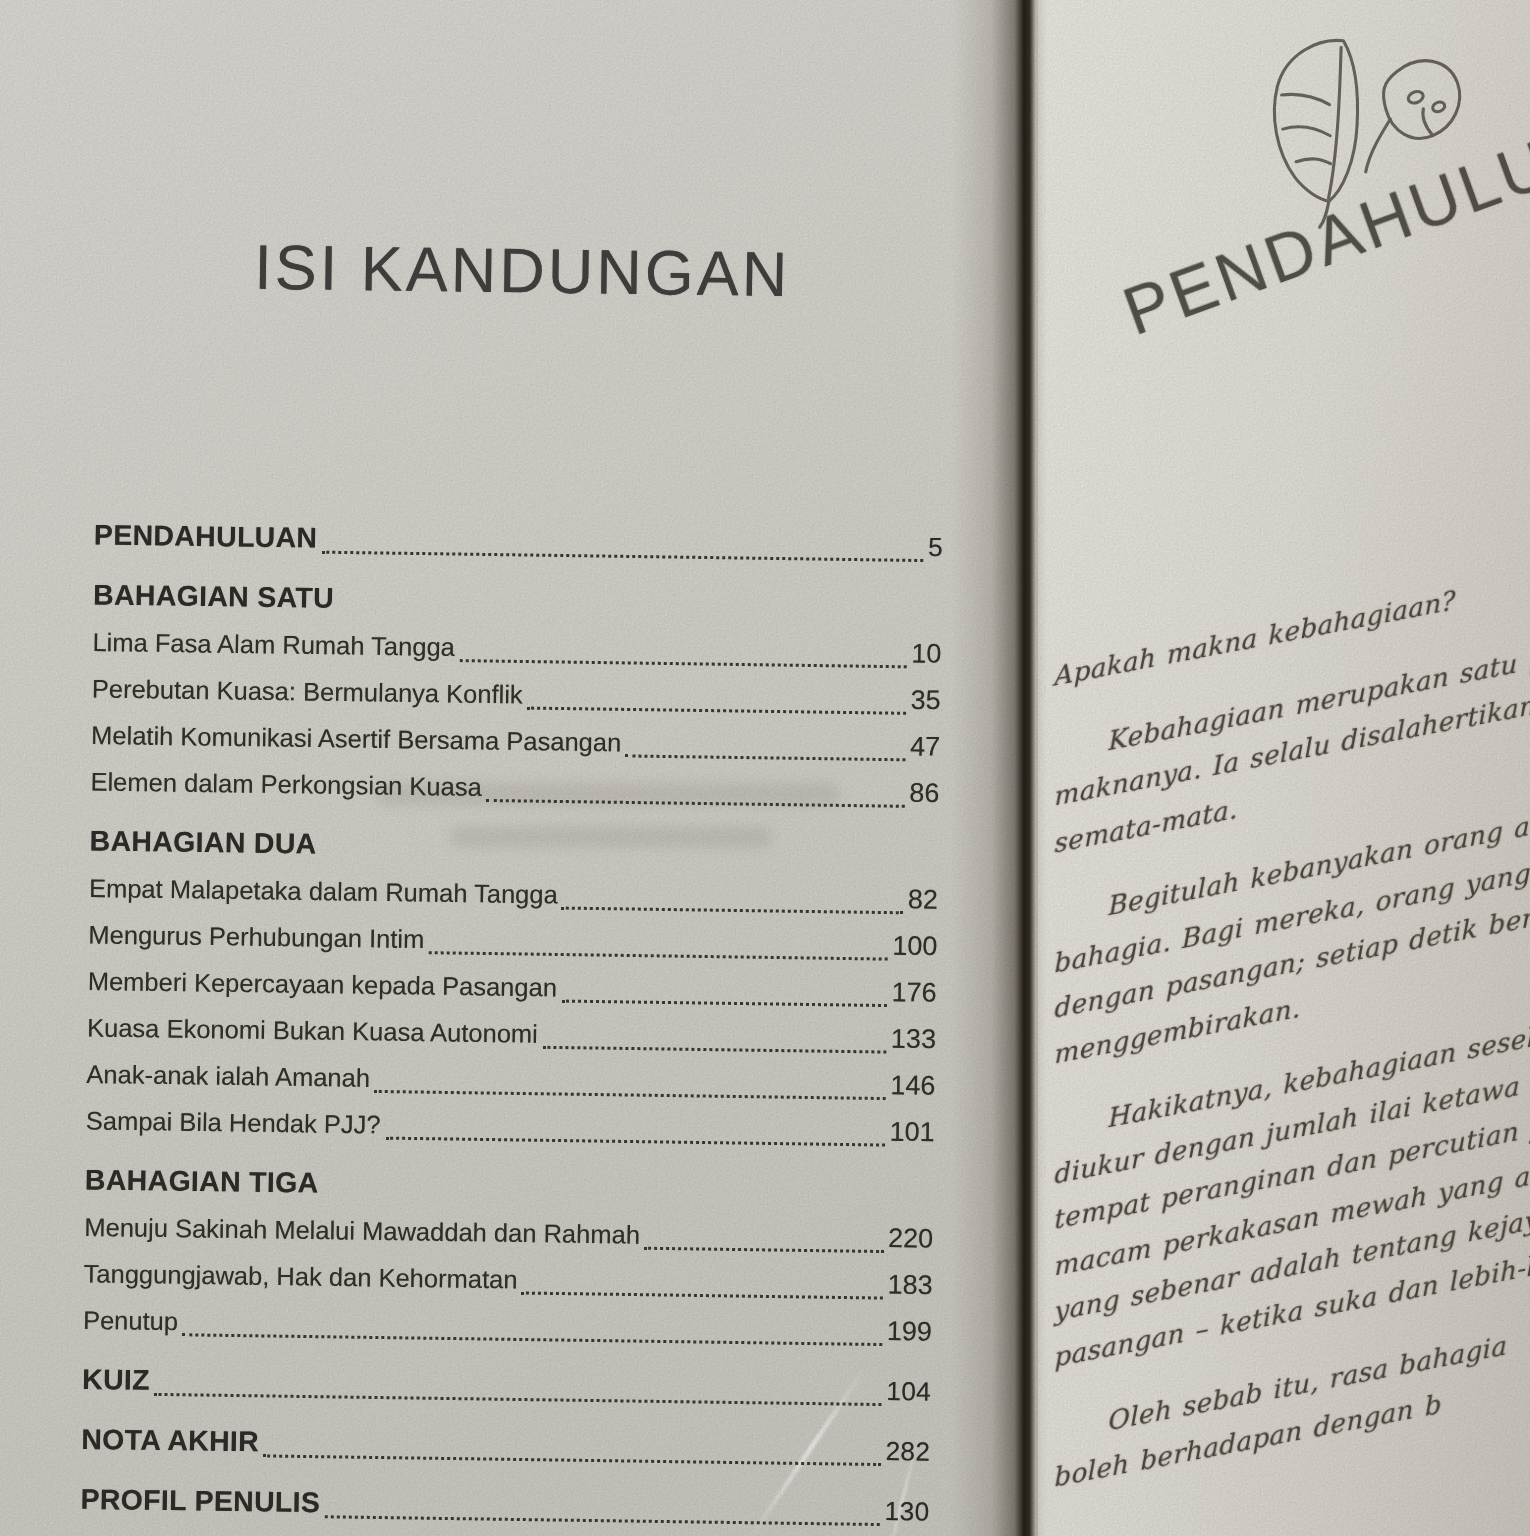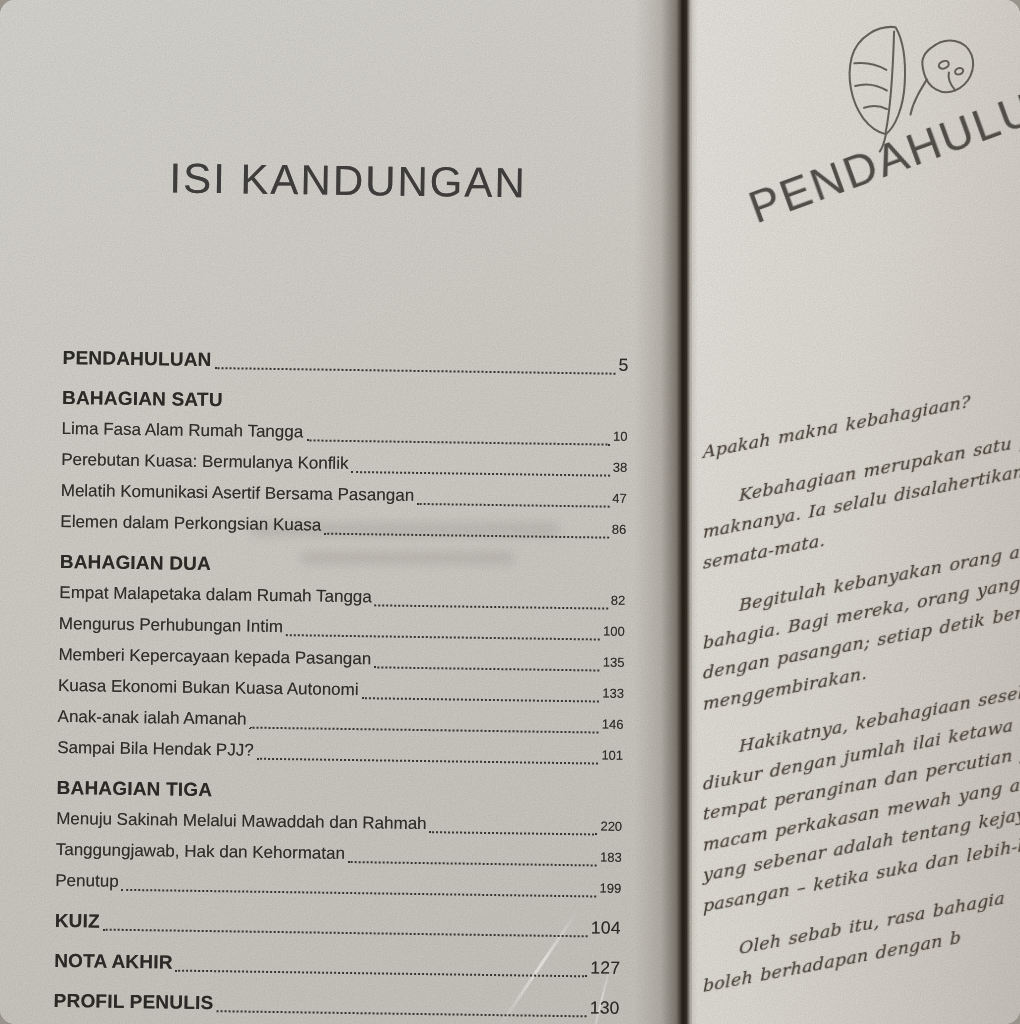--- a/index.html
+++ b/index.html
@@ -1,39 +1,39 @@
 <!DOCTYPE html>
 <html><head>
 <meta charset="utf-8">
 <style>
   html,body{margin:0;padding:0;background:#9a958c;}
   .canvas{
     position:relative;width:1020px;height:1024px;overflow:hidden;
-    background:#d6d3cc;font-family:"Liberation Sans",sans-serif;border-radius:15px;
+    background:#d6d3cc;font-family:"Liberation Sans",sans-serif;
   }
   
   .page-left{
     position:absolute;left:0;top:0;width:692px;height:1024px;z-index:1;
     background:linear-gradient(155deg,#dcdad5 0%,#d7d4cd 38%,#d2cfc8 62%,#cbc8c1 100%);
   }
   .left-content{
     position:absolute;left:66px;top:118px;width:566px;z-index:4;
     transform:rotate(0.8deg);transform-origin:0 0;color:#2e2c29;
   }
   .toc-title{
     margin:34px 0 0;text-align:center;font-weight:400;font-size:42px;line-height:50px;
     letter-spacing:2px;color:#434140;text-shadow:0 0 .6px rgba(67,65,64,.65);
   }
   .toc{margin-top:140px;}
   .toc-row{display:flex;align-items:flex-end;line-height:31px;height:31px;}
   .row-chapter,.row-section{font-weight:700;font-size:19px;margin-top:9px;letter-spacing:.2px;}
   .row-item{font-weight:400;font-size:17px;color:#323029;}
   .toc-label{white-space:nowrap;text-shadow:0 0 .5px rgba(46,44,41,.5);}
   .toc-dots{flex:1;border-bottom:2.6px dotted #3a3733;margin:0 3px 6px 3px;min-width:12px;}
-  .toc-page{white-space:nowrap;font-size:13px;font-weight:400;text-shadow:0 0 .5px rgba(46,44,41,.5);}
+  .toc-page{white-space:nowrap;font-size:18px;font-weight:400;text-shadow:0 0 .5px rgba(46,44,41,.5);}
   .row-chapter .toc-page{font-size:17.5px;}
   
   .ghost{position:absolute;background:rgba(116,114,108,.16);filter:blur(4px);border-radius:8px;z-index:2;}
   .ghost1{left:250px;top:522px;width:310px;height:15px;}
   .ghost2{left:300px;top:551px;width:215px;height:14px;}
   
   .crease{position:absolute;z-index:3;filter:blur(.6px);}
   .crease1{left:536px;top:900px;width:3px;height:140px;transform:rotate(34deg);
     background:linear-gradient(to bottom,rgba(255,255,255,0),rgba(252,252,250,.75) 45%,rgba(255,255,255,0));}
   .crease2{left:600px;top:955px;width:2px;height:95px;transform:rotate(14deg);
@@ -100,21 +100,21 @@
             <span class="toc-label">BAHAGIAN SATU</span>
           </div>
           <div class="toc-row row-item">
             <span class="toc-label">Lima Fasa Alam Rumah Tangga</span>
             <span class="toc-dots"></span>
             <span class="toc-page">10</span>
           </div>
           <div class="toc-row row-item">
             <span class="toc-label">Perebutan Kuasa: Bermulanya Konflik</span>
             <span class="toc-dots"></span>
-            <span class="toc-page">38</span>
+            <span class="toc-page">35</span>
           </div>
           <div class="toc-row row-item">
             <span class="toc-label">Melatih Komunikasi Asertif Bersama Pasangan</span>
             <span class="toc-dots"></span>
             <span class="toc-page">47</span>
           </div>
           <div class="toc-row row-item">
             <span class="toc-label">Elemen dalam Perkongsian Kuasa</span>
             <span class="toc-dots"></span>
             <span class="toc-page">86</span>
@@ -128,21 +128,21 @@
             <span class="toc-page">82</span>
           </div>
           <div class="toc-row row-item">
             <span class="toc-label">Mengurus Perhubungan Intim</span>
             <span class="toc-dots"></span>
             <span class="toc-page">100</span>
           </div>
           <div class="toc-row row-item">
             <span class="toc-label">Memberi Kepercayaan kepada Pasangan</span>
             <span class="toc-dots"></span>
-            <span class="toc-page">135</span>
+            <span class="toc-page">176</span>
           </div>
           <div class="toc-row row-item">
             <span class="toc-label">Kuasa Ekonomi Bukan Kuasa Autonomi</span>
             <span class="toc-dots"></span>
             <span class="toc-page">133</span>
           </div>
           <div class="toc-row row-item">
             <span class="toc-label">Anak-anak ialah Amanah</span>
             <span class="toc-dots"></span>
             <span class="toc-page">146</span>
@@ -171,21 +171,21 @@
             <span class="toc-page">199</span>
           </div>
           <div class="toc-row row-chapter">
             <span class="toc-label">KUIZ</span>
             <span class="toc-dots"></span>
             <span class="toc-page">104</span>
           </div>
           <div class="toc-row row-chapter">
             <span class="toc-label">NOTA AKHIR</span>
             <span class="toc-dots"></span>
-            <span class="toc-page">127</span>
+            <span class="toc-page">282</span>
           </div>
           <div class="toc-row row-chapter">
             <span class="toc-label">PROFIL PENULIS</span>
             <span class="toc-dots"></span>
             <span class="toc-page">130</span>
           </div>
         </div>
     </div>
   </div>
 

